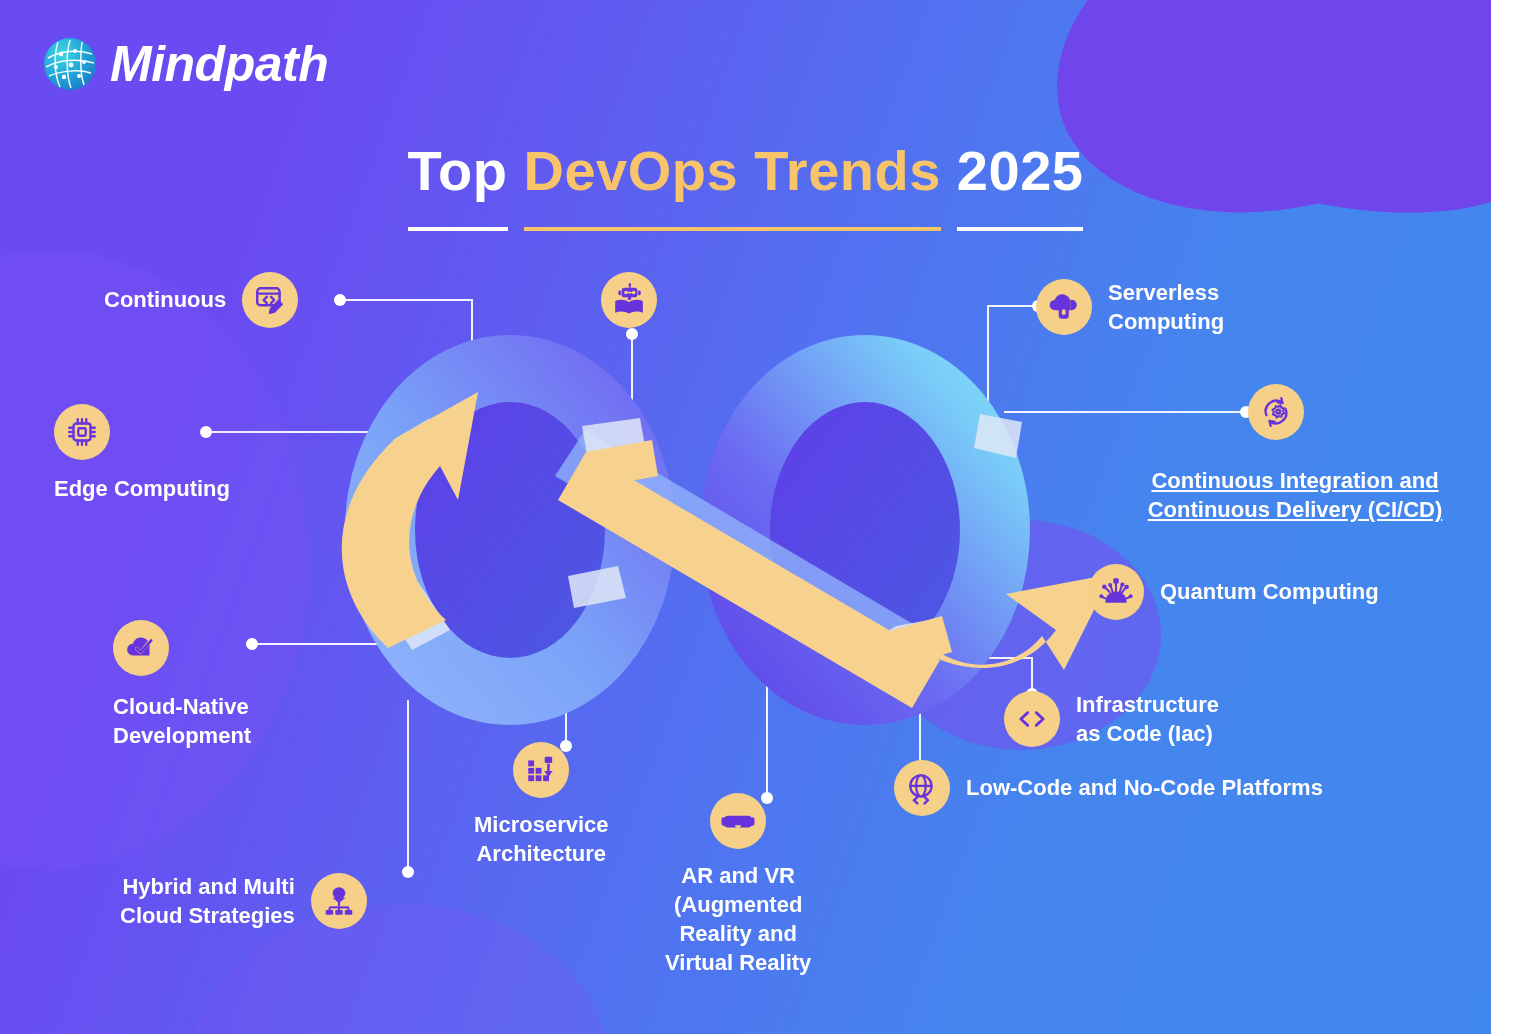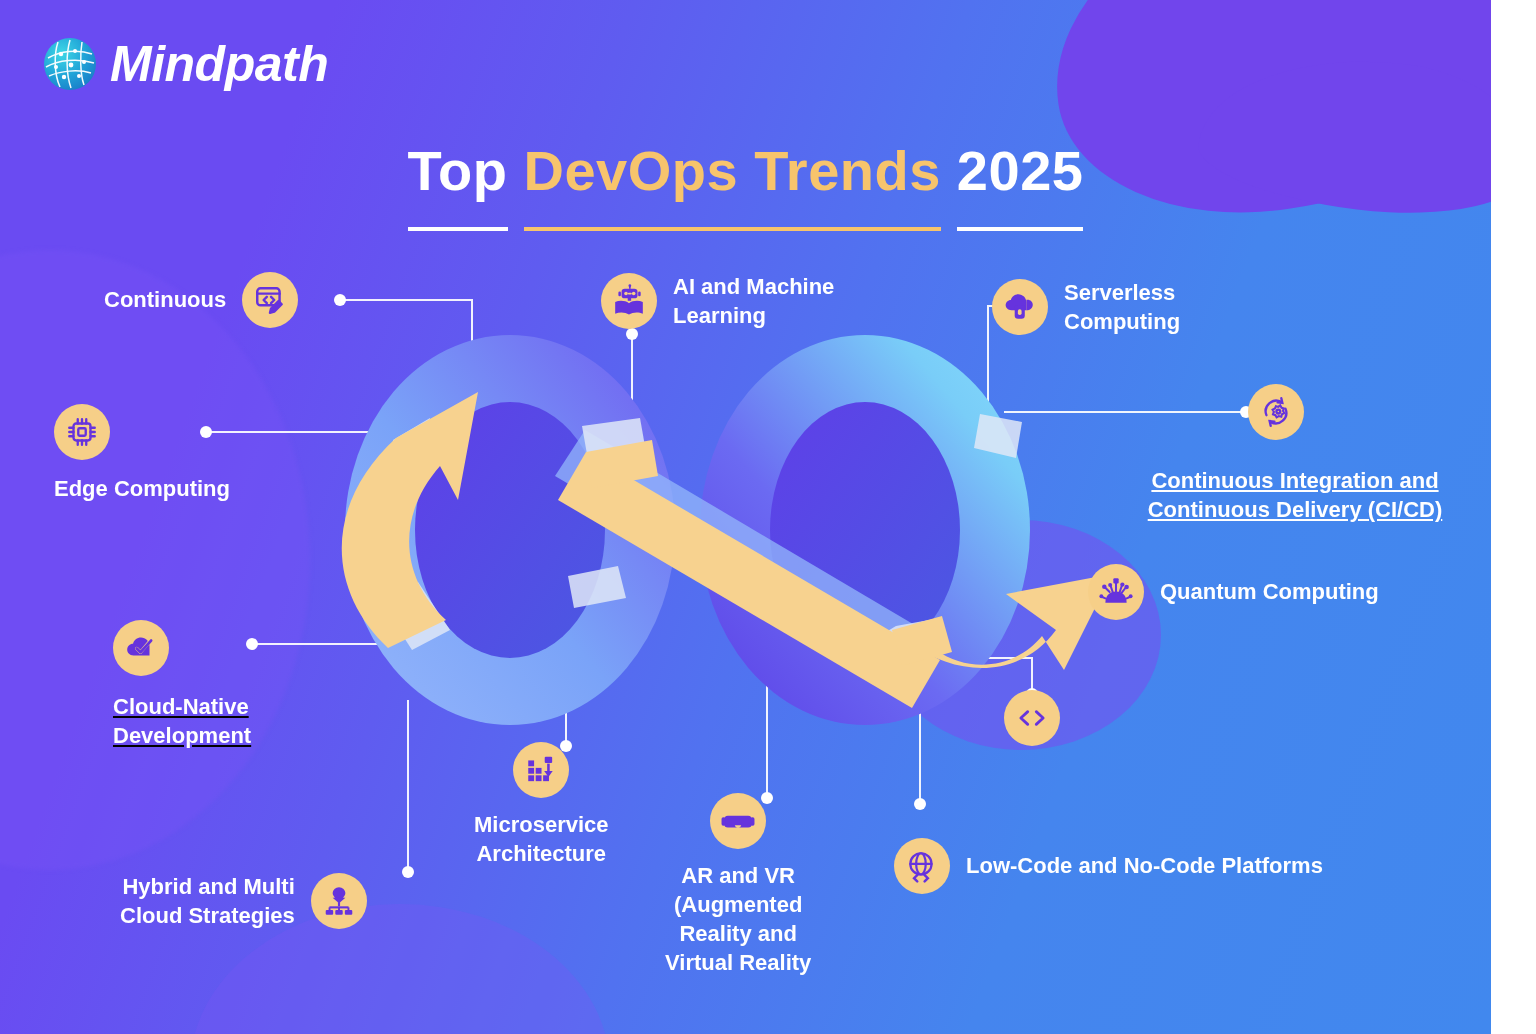--- a/index.html
+++ b/index.html
@@ -126,28 +126,28 @@
   .node.left-label .lbl { text-align: right; margin-right: 16px; }
   .node.right-label .lbl { text-align: left; margin-left: 16px; }
   .node.stack { flex-direction: column; }
   .node.stack .lbl { text-align: center; margin-top: 12px; }
 
   
   #n-devsecops       { left: 104px; top: 272px; }
   #n-edge            { left: 54px;  top: 404px; flex-direction: column; align-items: flex-start; }
   #n-edge .row       { display:flex; align-items:center; }
   #n-edge .lbl       { margin: 14px 0 0 0; text-align: left; }
-  #n-cloudnative     { left: 113px; top: 620px; align-items: flex-start; flex-direction: column; text-decoration: underline; }
+  #n-cloudnative     { left: 113px; top: 620px; align-items: flex-start; flex-direction: column; }
   #n-cloudnative .lbl{ margin: 16px 0 0 0; text-align: left; }
   #n-hybrid          { left: 120px; top: 872px; }
   #n-ai              { left: 601px; top: 272px; }
   #n-micro           { left: 474px; top: 742px; }
   #n-arvr            { left: 665px; top: 793px; }
-  #n-lowcode         { left: 894px; top: 838px; }
-  #n-serverless      { left: 992px; top: 278px; }
+  #n-lowcode         { left: 894px; top: 760px; }
+  #n-serverless      { left: 1036px; top: 278px; }
   #n-cicd            { left: 1248px; top: 384px; }
   #n-cicd-label      { left: 1080px; top: 466px; width: 430px; }
   #n-cicd-label .lbl { text-align: center; text-decoration: underline; }
   #n-quantum         { left: 1088px; top: 564px; }
   #n-iac             { left: 1004px; top: 690px; }
 </style>
 </head>
 <body>
 
 <div id="stage">
@@ -364,22 +364,20 @@
         <circle cx="13.2" cy="9" r="1.7" fill="#f6cf88"></circle>
         <circle cx="20.4" cy="9" r="1.7" fill="#f6cf88"></circle>
         <rect x="15" y="8.2" width="3.6" height="1.6" rx="0.8" fill="#f6cf88"></rect>
         <rect x="6" y="7" width="2.4" height="4.5" rx="1.2"></rect>
         <rect x="24.6" y="7" width="2.4" height="4.5" rx="1.2"></rect>
         <rect x="14.8" y="13" width="3.2" height="2.8"></rect>
         <path d="M3 17 C7 15.2, 12.5 15.6, 16 18 C19.5 15.6, 25 15.2, 29 17
                  L29 28 C25 26.2, 19.5 26.4, 16 28.8 C12.5 26.4, 7 26.2, 3 28 Z"></path>
       </svg>
     </span>
-    <span class="lbl">AI and Machine
-Learning</span>
   </div>
 
   <div class="node stack" id="n-arvr">
     <span class="ico">
       <svg viewBox="0 0 32 32" fill="#6633dd">
         <rect x="2.5" y="11" width="27" height="11" rx="4"></rect>
         <path d="M13 20 C14 23.5, 18 23.5, 19 20 Z" fill="#f6cf88"></path>
         <rect x="0.5" y="12.5" width="3.5" height="8" rx="1.6"></rect>
         <rect x="28" y="12.5" width="3.5" height="8" rx="1.6"></rect>
         <rect x="5.5" y="13.5" width="21" height="6.2" rx="2" fill="#6633dd"></rect>
@@ -471,15 +469,17 @@
     <span class="lbl">Quantum Computing</span>
   </div>
 
   <div class="node right-label" id="n-iac">
     <span class="ico">
       <svg viewBox="0 0 32 32" fill="none" stroke="#6633dd" stroke-width="2.6" stroke-linecap="round" stroke-linejoin="round">
         <path d="M12 10 L5.5 16 L12 22"></path>
         <path d="M20 10 L26.5 16 L20 22"></path>
       </svg>
     </span>
+    <span class="lbl">Infrastructure
+as Code (Iac)</span>
   </div>
 
 </div>
 
 </body></html>

